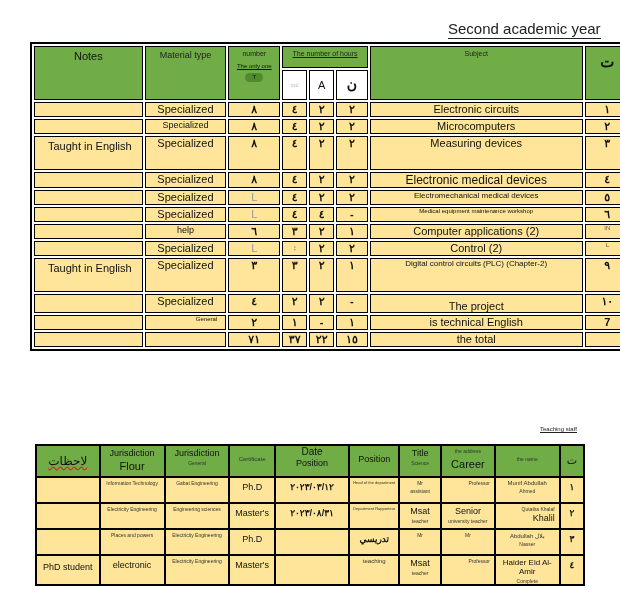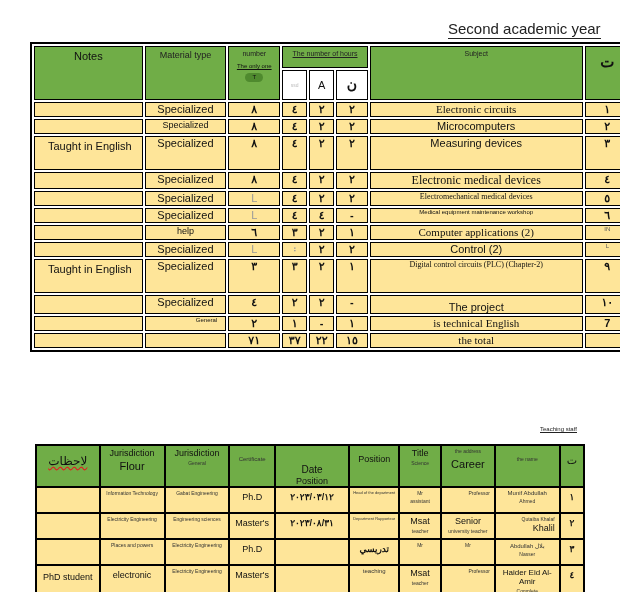--- a/index.html
+++ b/index.html
@@ -17,21 +17,21 @@
   .hdr-sm { font-size: 7px; color: #222; padding-top: 3px; display: block; }
   .hdr-md { font-size: 9px; color: #222; padding-top: 3px; display: block; }
   .hdr-notes { font-size: 11px; color: #111; padding-top: 3px; display: block; }
   .pill { display: inline-block; background: #4f8a2e; color: #111; font-size: 6px; border-radius: 6px; width: 18px; height: 9px; line-height: 9px; margin-top: 4px; }
   .small-only { display:block; font-size: 6px; margin-top: 6px; text-decoration: underline; }
   .hdr-arabic { font-size: 15px; font-weight: bold; padding-top: 6px; display: block; }
 
   .num { font-weight: bold; font-size: 12px; padding-top: 2px; }
   .faint { color: #999; font-size: 8px; font-weight: normal; }
   .spec { font-size: 8px; padding-top: 2px; }
-  .subj { font-size: 10px; padding-top: 3px; font-family: Liberation Serif, serif; }
+  .subj { font-size: 10px; padding-top: 3px; }
   .subj-lg { font-size: 12px; padding-top: 2px; }
   .subj-sm { font-size: 7px; padding-top: 3px; }
   .notes-big { font-size: 12px; text-align: right !important; padding-right: 10px !important; line-height: 18px; }
 
   .t2 { left: 35px; top: 444px; width: 550px; border: 1px solid #000; border-spacing: 0; }
   .t2 td { border: 1px solid #000; padding: 0; text-align: center; vertical-align: top; font-size: 8px; }
   .t2 .hrow td { height: 30px; }
   .t2 .drow td { height: 24px; }
   .tiny { font-size: 5px; color: #333; display: block; padding-top: 2px; }
   .mid { font-size: 9px; display: block; padding-top: 4px; }
@@ -249,21 +249,21 @@
           <span class="big">Flour</span>
         </td>
     <td class="green">
           <span class="mid" style="padding-top:2px">Jurisdiction</span>
           <span class="tiny">General</span>
         </td>
     <td class="green">
           <span class="tiny" style="padding-top:10px;font-size:6px">Certificate</span>
         </td>
     <td class="green">
-          <span class="mid" style="padding-top:18px;font-size:10px">Date</span>
+          <span class="mid" style="padding-top:0;font-size:10px">Date</span>
           <span class="mid" style="padding-top:1px">Position</span>
         </td>
     <td class="green">
           <span class="mid" style="padding-top:8px">Position</span>
         </td>
     <td class="green">
           <span class="mid" style="padding-top:2px">Title</span>
           <span class="tiny">Science</span>
         </td>
     <td class="green">

